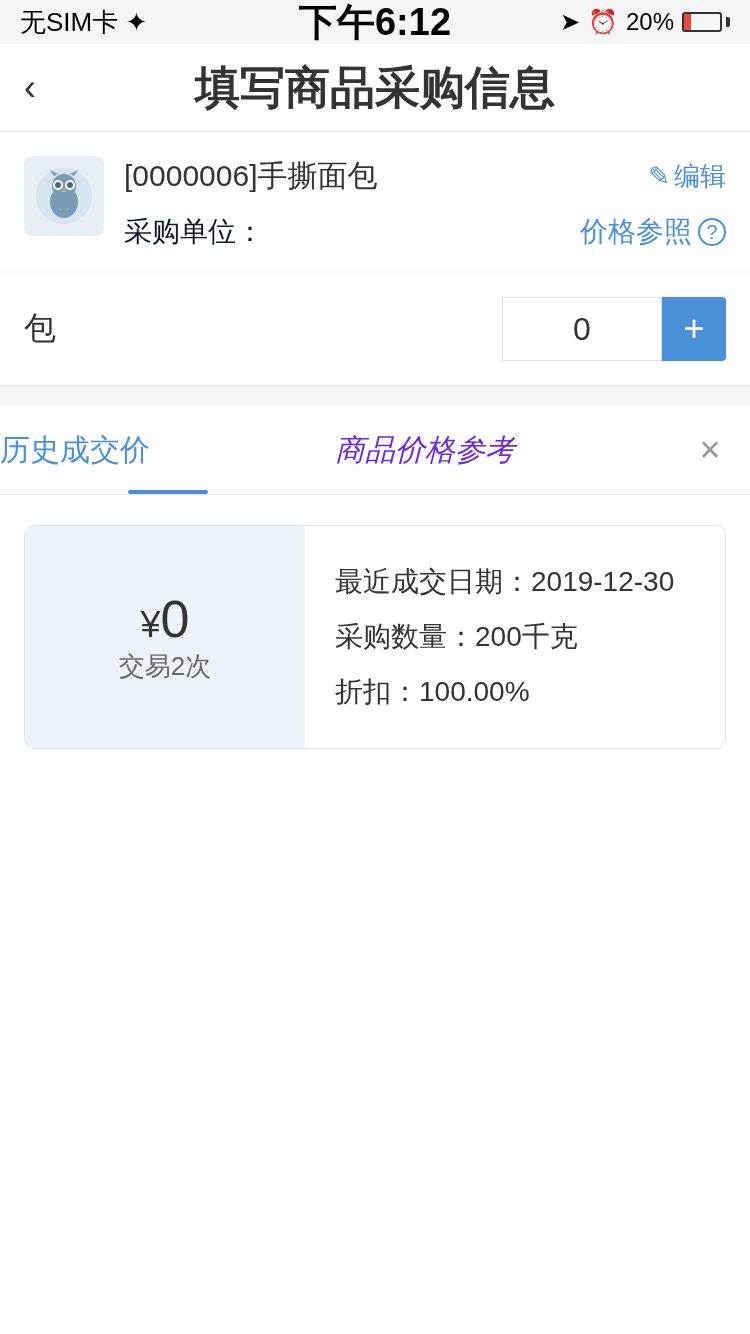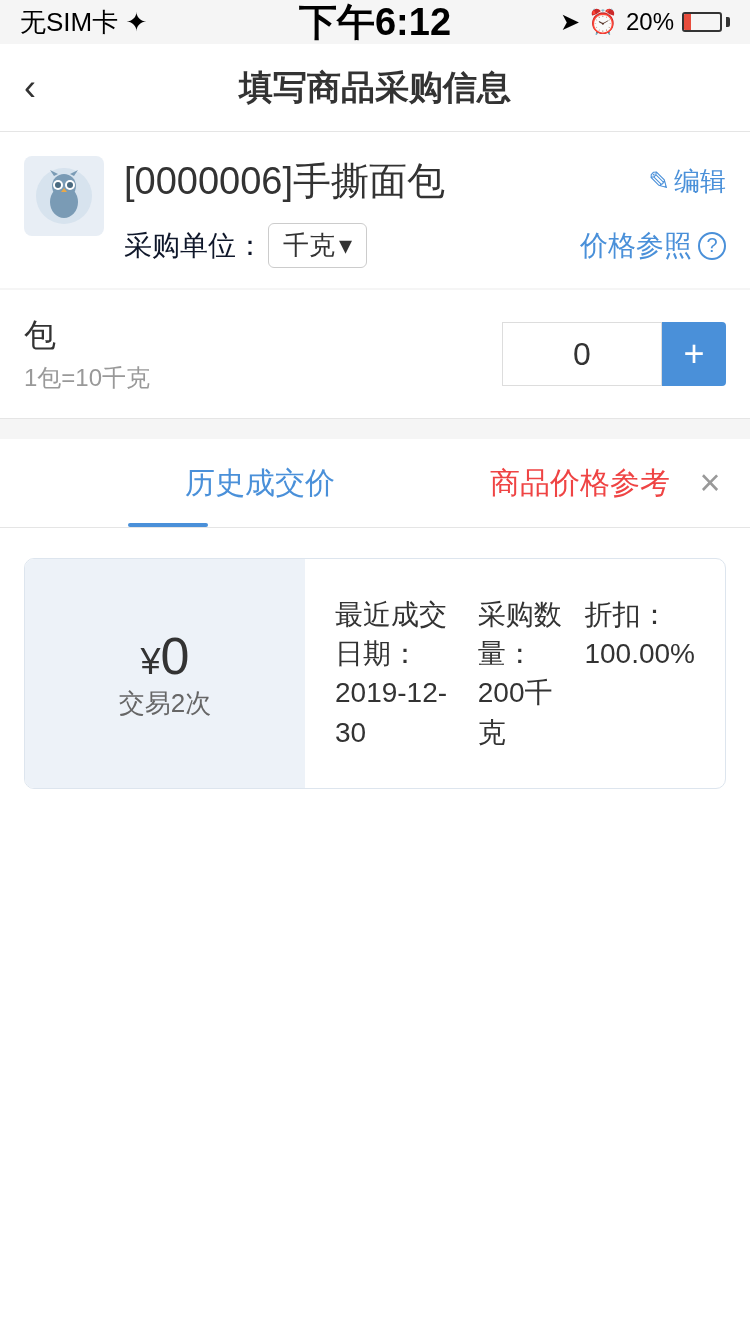--- a/index.html
+++ b/index.html
@@ -81,21 +81,21 @@
       border-bottom: 1px solid #e5e5e5;
     }
     .nav-back {
       position: absolute;
       left: 24px;
       font-size: 36px;
       color: #333;
       cursor: pointer;
     }
     .nav-title {
-      font-size: 34px;
+      font-size: 45px;
       font-weight: 600;
       color: #333;
     }
 
     
     .product-card {
       width: 750px;
       background: #ffffff;
       padding: 24px 24px 20px 24px;
       margin-top: 0;
@@ -119,21 +119,21 @@
     .product-info {
       flex: 1;
     }
     .product-header {
       display: flex;
       align-items: center;
       justify-content: space-between;
       margin-bottom: 16px;
     }
     .product-name {
-      font-size: 38px;
+      font-size: 30px;
       color: #333;
       font-weight: 500;
     }
     .edit-btn {
       font-size: 26px;
       color: #4a90d9;
       display: flex;
       align-items: center;
       gap: 4px;
       cursor: pointer;
@@ -247,32 +247,33 @@
       align-items: center;
       border-bottom: 1px solid #e5e5e5;
       margin-top: 20px;
       position: relative;
     }
     .tab-item {
       flex: 1;
       height: 88px;
       display: flex;
       flex-direction: column;
-      align-items: flex-end;
+      align-items: flex-start;
       justify-content: center;
       font-size: 30px;
       cursor: pointer;
       position: relative;
     }
     .tab-item.active {
       color: #4a90d9;
       font-weight: 500;
     }
     .tab-item.inactive {
-      color: #ef4444;
+      color: #6d28d9;
+      font-style: italic;
     }
     .tab-underline {
       position: absolute;
       bottom: 0;
       left: 50%;
       transform: translateX(-50%);
       width: 80px;
       height: 4px;
       background: #4a90d9;
       border-radius: 2px;
@@ -321,21 +322,21 @@
       font-weight: 400;
     }
     .price-trade-count {
       font-size: 26px;
       color: #666;
     }
     .price-card-right {
       flex: 1;
       padding: 36px 30px;
       display: flex;
-      flex-direction: row;
+      flex-direction: column;
       justify-content: space-between;
       gap: 16px;
     }
     .price-detail-row {
       font-size: 28px;
       color: #333;
       line-height: 1.4;
     }
 
     
@@ -398,38 +399,33 @@
       <div class="product-header">
         <div class="product-name">[0000006]手撕面包</div>
         <div class="edit-btn">
           <span>✎</span>
           <span>编辑</span>
         </div>
       </div>
       <div class="unit-row">
         <div class="unit-select">
           <span class="unit-label">采购单位：</span>
-          <div class="unit-select-box">
-            <span>千克</span>
-            <span>▾</span>
-          </div>
         </div>
         <div class="price-ref">
           <span>价格参照</span>
           <div class="price-ref-question">?</div>
         </div>
       </div>
     </div>
   </div>
 </div>
 
 <div class="qty-section">
   <div class="qty-label-group">
     <span class="qty-unit-name">包</span>
-    <span class="qty-unit-hint">1包=10千克</span>
   </div>
   <div class="qty-controls">
     <div class="qty-input-box">0</div>
     <button class="qty-plus-btn">+</button>
   </div>
 </div>
 
 <div class="tab-bar">
   <div class="tab-item active">
     <span>历史成交价</span>

